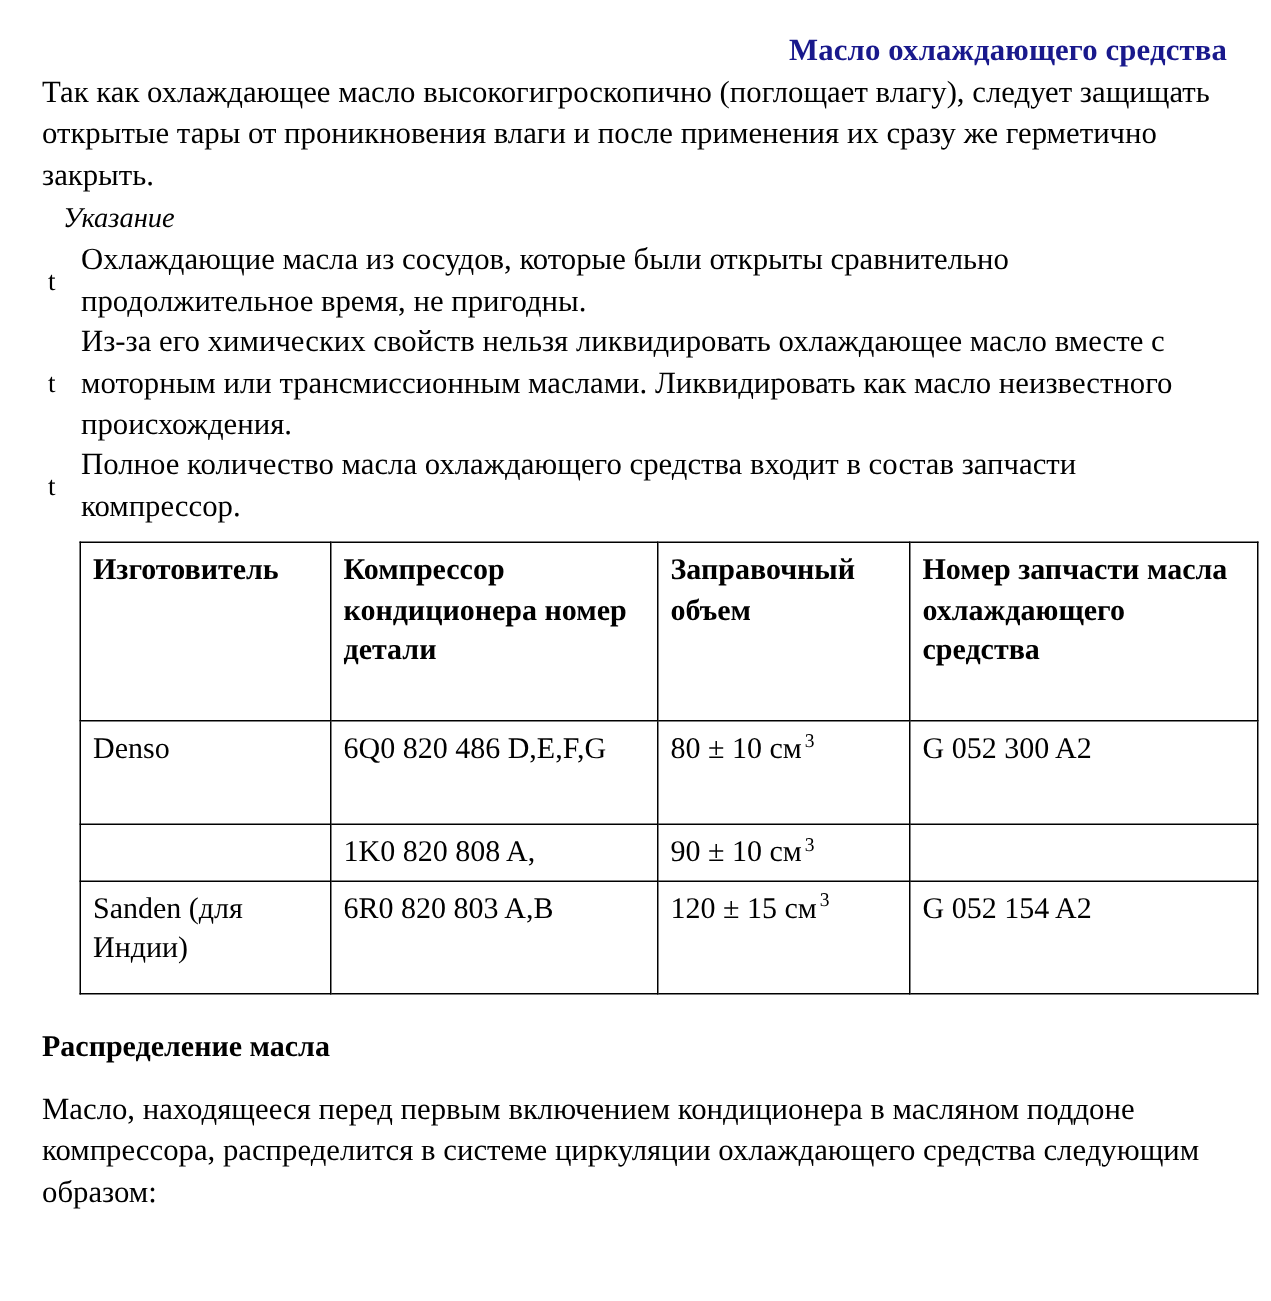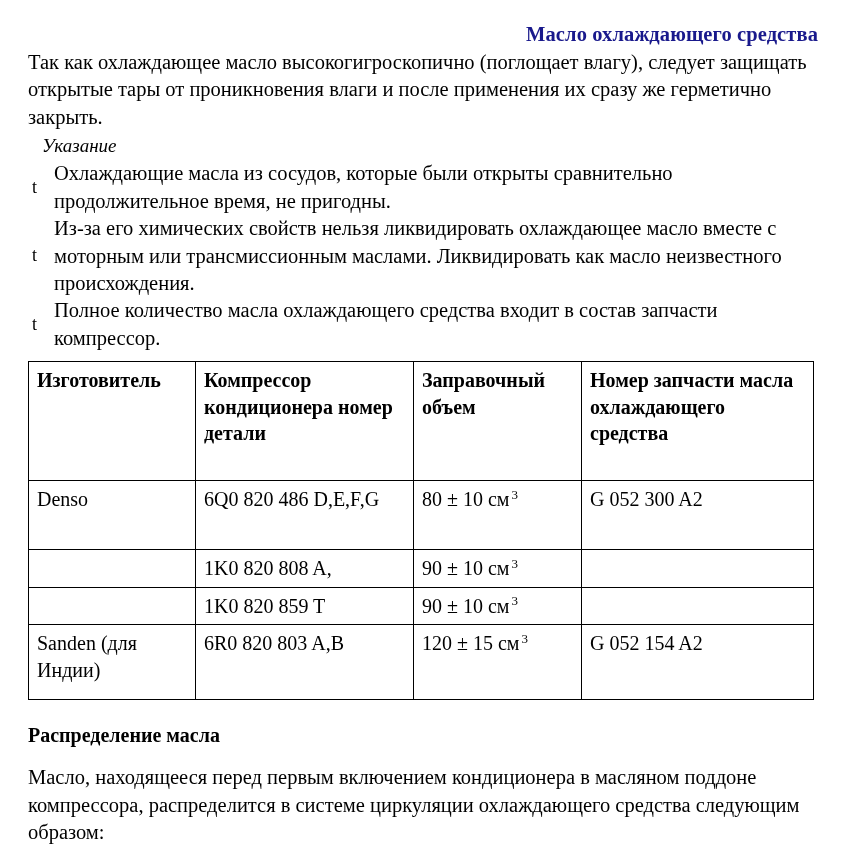--- a/index.html
+++ b/index.html
@@ -74,20 +74,21 @@
     flex: 1 1 auto;
     font-size: 20.5px;
     line-height: 1.34;
   }
 
   table.oil-table {
     border-collapse: collapse;
     width: 785px;
     margin-top: 9px;
     table-layout: fixed;
+    margin-left: 25px;
   }
   table.oil-table td, table.oil-table th {
     border: 1.6px solid #000000;
     vertical-align: top;
     padding: 5px 7px 5px 8px;
     font-size: 20px;
     line-height: 1.32;
     text-align: left;
     font-weight: normal;
   }
@@ -181,26 +182,20 @@
           <td>6Q0 820 486 D,E,F,G</td>
           <td><span class="nowrap"><span>80 ± 10 см</span><sup class="cube">3</sup></span></td>
           <td>G 052 300 A2</td>
         </tr>
         <tr class="row-1k0a">
           <td></td>
           <td>1K0 820 808 A,</td>
           <td><span class="nowrap"><span>90 ± 10 см</span><sup class="cube">3</sup></span></td>
           <td></td>
         </tr>
-        <tr class="row-1k0t">
-          <td></td>
-          <td>1K0 820 859 T</td>
-          <td><span class="nowrap"><span>90 ± 10 см</span><sup class="cube">3</sup></span></td>
-          <td></td>
-        </tr>
         <tr class="row-sanden">
           <td>Sanden (для Индии)</td>
           <td>6R0 820 803 A,B</td>
           <td><span class="nowrap"><span>120 ± 15 см</span><sup class="cube">3</sup></span></td>
           <td>G 052 154 A2</td>
         </tr>
       </tbody>
     </table>
 
     <h2 class="subsection-title">Распределение масла</h2>

